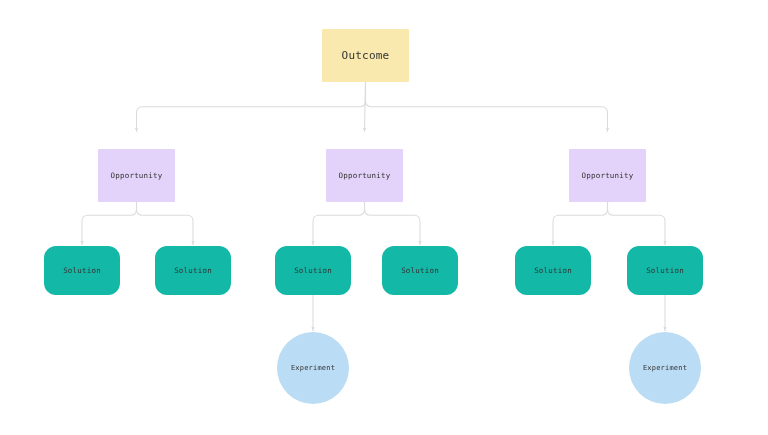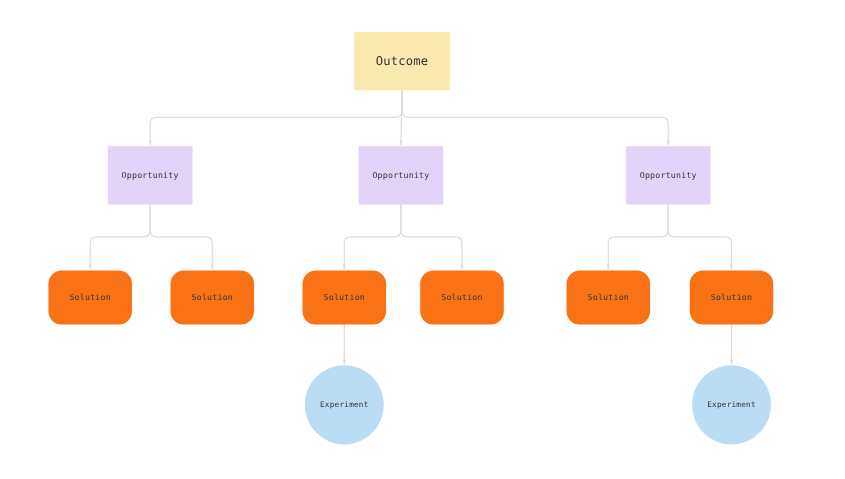--- a/index.html
+++ b/index.html
@@ -41,23 +41,24 @@
   }
   .node-outcome {
     background: #fae9ae;
     border-radius: 1px;
     font-size: 11px;
   }
   .node-opportunity {
     background: #e3d2f9;
     border-radius: 1px;
     font-size: 7.5px;
+    margin-top: 16px;
   }
   .node-solution {
-    background: #f97316;
+    background: #14b8a6;
     border-radius: 12px;
     font-size: 7.5px;
   }
   .node-experiment {
     background: #bbdcf5;
     border-radius: 50%;
     font-size: 7px;
     text-align: center;
   }
 </style>

